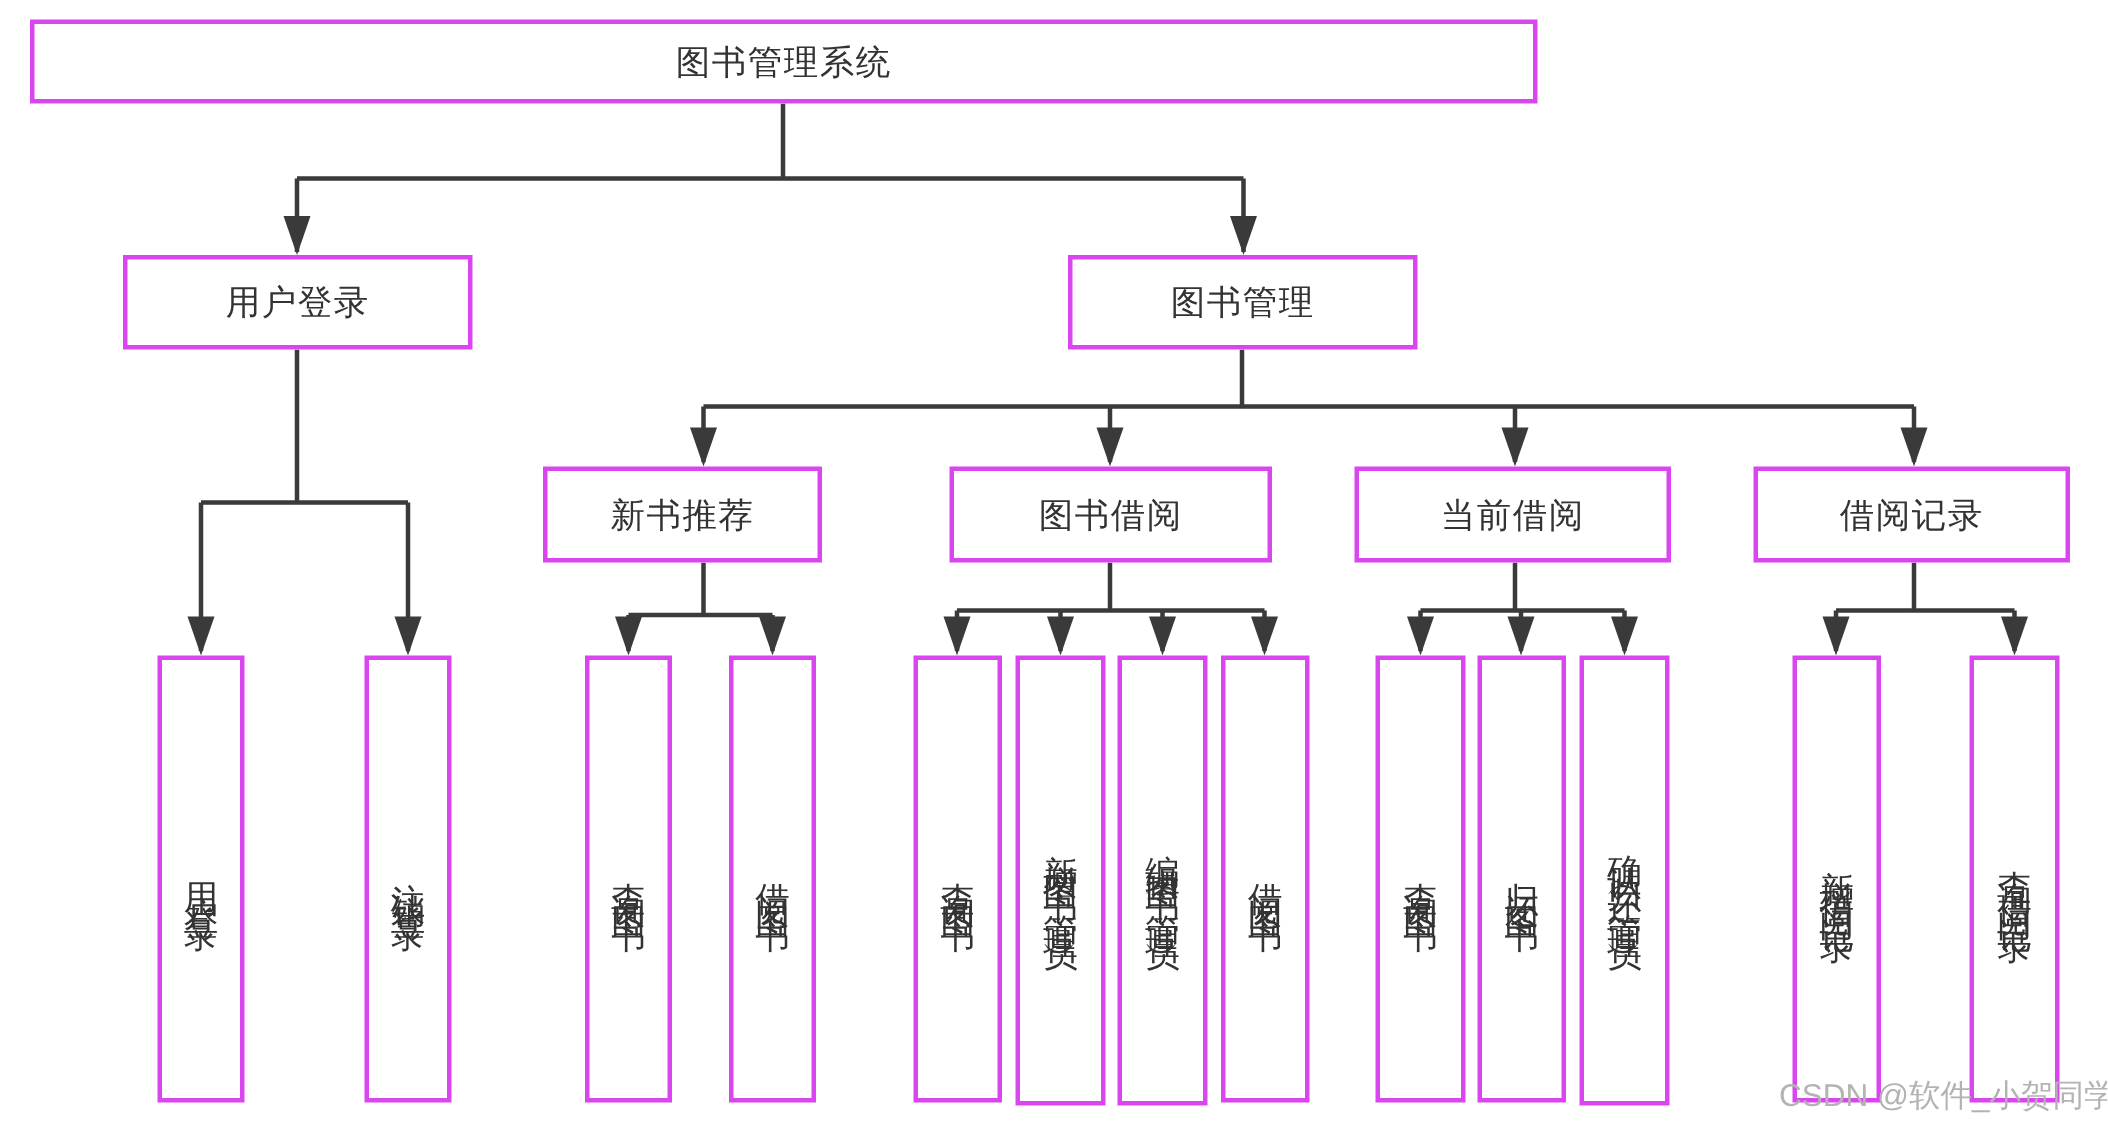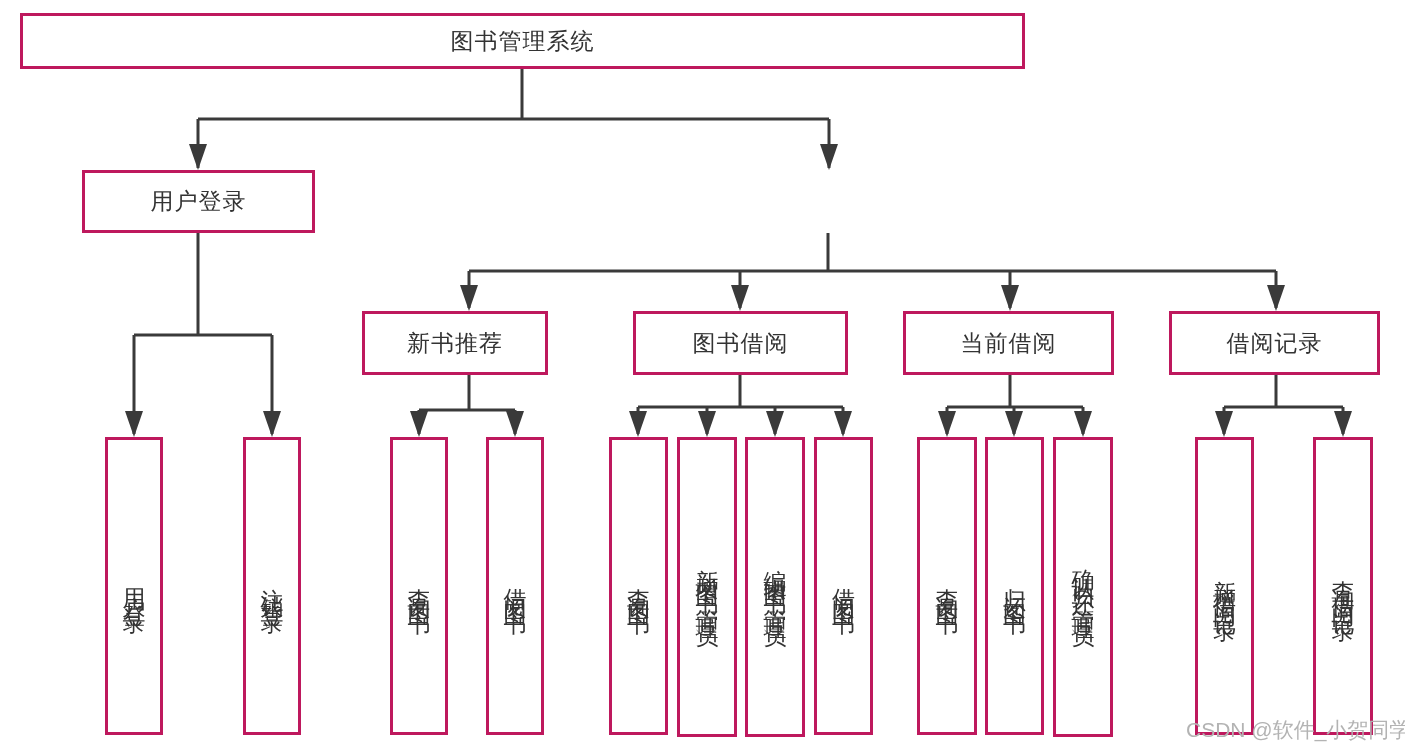--- a/index.html
+++ b/index.html
@@ -18,21 +18,21 @@
   .connectors {
     position: absolute;
     left: 0;
     top: 0;
     pointer-events: none;
   }
   .node {
     position: absolute;
     box-sizing: border-box;
     background: #ffffff;
-    border: 3px solid #be185d;
+    border: 3px solid #d946ef;
     display: flex;
     align-items: center;
     justify-content: center;
     color: #333333;
     z-index: 2;
   }
   .hbox { font-size: 23px; letter-spacing: 1px; }
   .root-box { border-width: 3px; }
   .leaf { }
   .vtext {
@@ -112,20 +112,23 @@
     </g>
   </svg>
 
   <div class="node hbox root-box n-root">
     <span>图书管理系统</span>
   </div>
 
   <div class="node hbox n-user-login">
     <span>用户登录</span>
   </div>
+  <div class="node hbox n-book-mgmt">
+    <span>图书管理</span>
+  </div>
 
   <div class="node hbox n-new-book">
     <span>新书推荐</span>
   </div>
   <div class="node hbox n-current-borrow">
     <span>当前借阅</span>
   </div>
   <div class="node hbox n-book-borrow">
     <span>图书借阅</span>
   </div>

